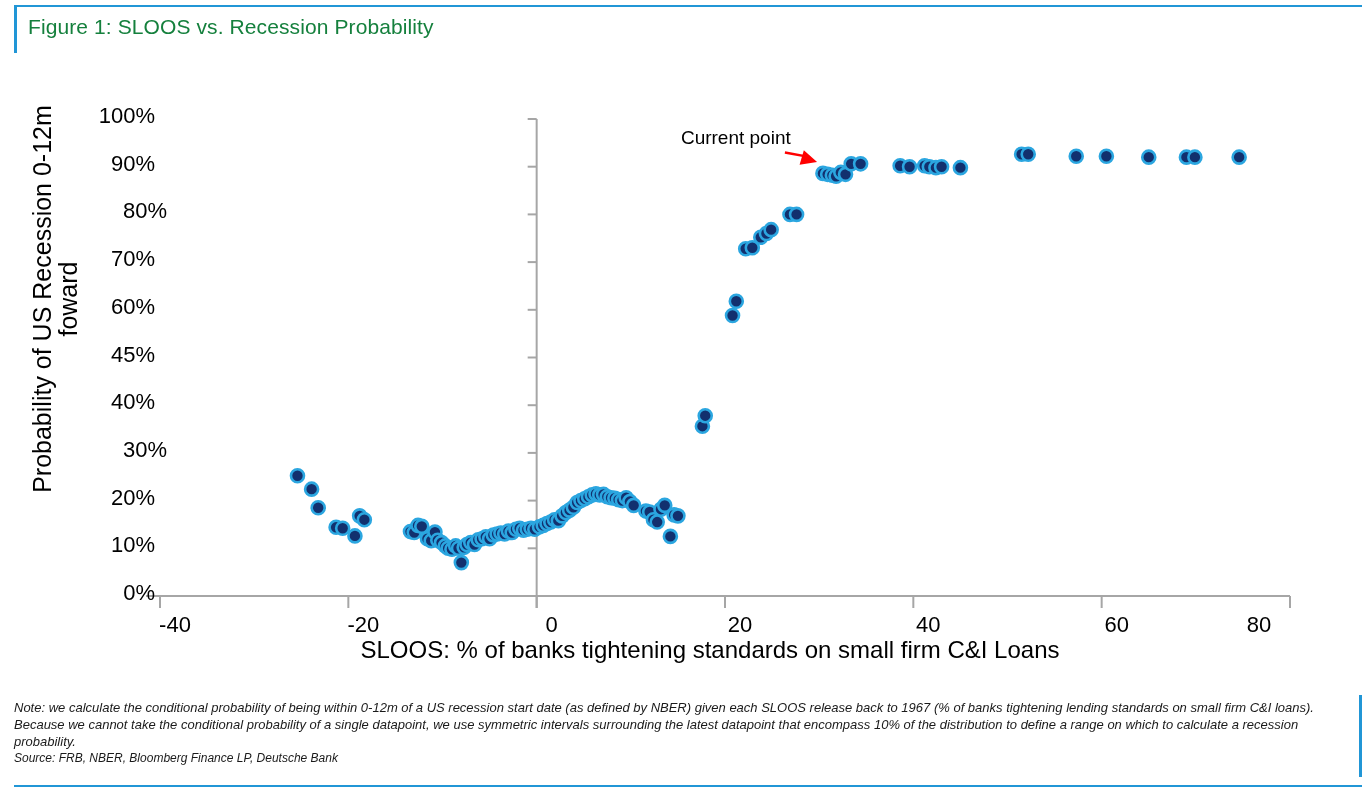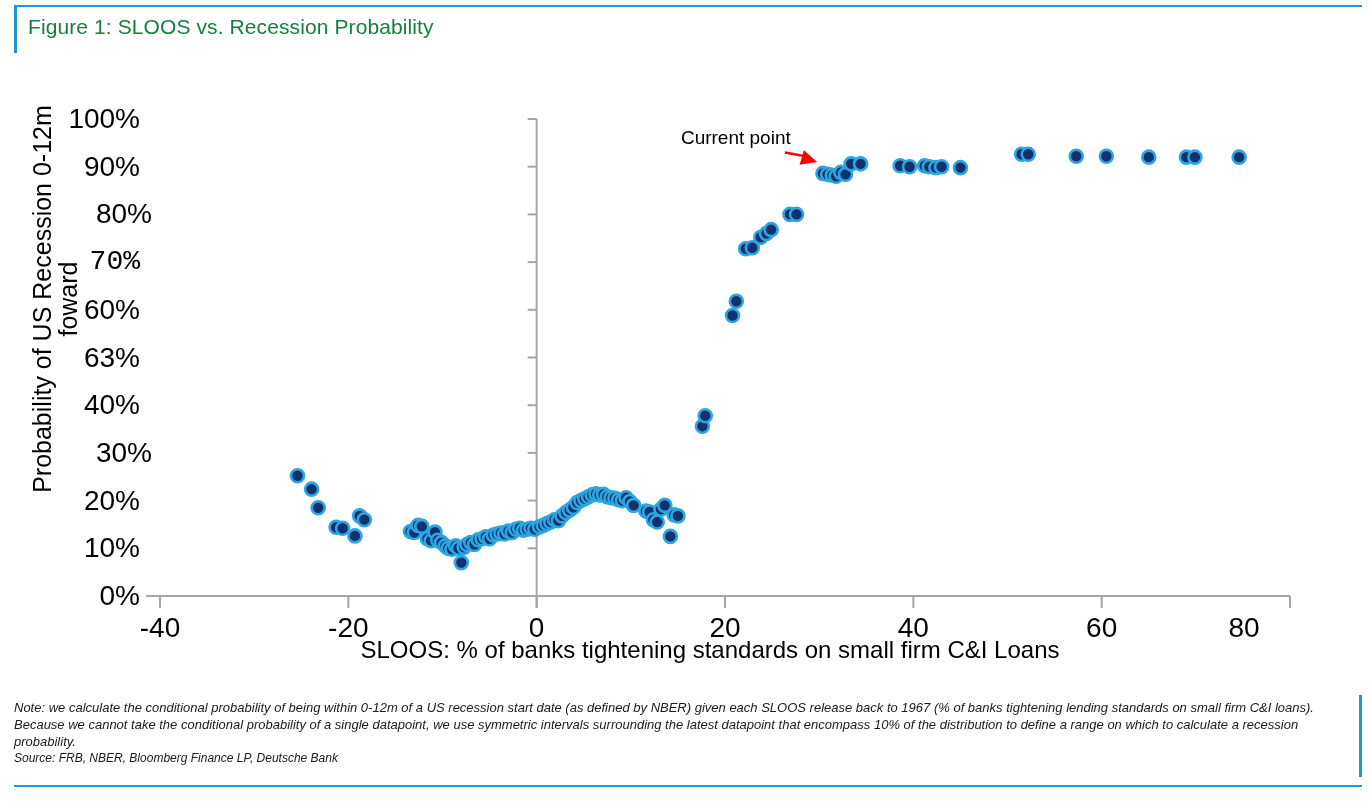--- a/index.html
+++ b/index.html
@@ -86,22 +86,23 @@
     position: absolute;
     left: 120px;
     top: 578px;
     width: 1180px;
     text-align: center;
     font-size: 24px;
   }
 
   .tick-label {
     position: absolute;
-    font-size: 28px;
+    font-size: 22px;
     white-space: nowrap;
+    padding-left: 15px;
   }
   .ytick-label {
     text-align: right;
   }
   .xtick-label {
     text-align: center;
   }
 
   #annotation-current-point {
     position: absolute;
@@ -317,23 +318,23 @@
   </div>
 
   <div id="x-axis-title">SLOOS: % of banks tightening standards on small firm C&amp;I Loans</div>
 
   <div id="y-tick-labels">
       <div class="tick-label ytick-label" style="left: 0px; width: 140px; top: 522px;">0%</div>
       <div class="tick-label ytick-label" style="left: 0px; width: 140px; top: 474.3px;">10%</div>
       <div class="tick-label ytick-label" style="left: 0px; width: 140px; top: 426.6px;">20%</div>
       <div class="tick-label ytick-label" style="left: 12px; width: 140px; top: 378.9px;">30%</div>
       <div class="tick-label ytick-label" style="left: 0px; width: 140px; top: 331.2px;">40%</div>
-      <div class="tick-label ytick-label" style="left: 0px; width: 140px; top: 283.5px;">63%</div>
+      <div class="tick-label ytick-label" style="left: 0px; width: 140px; top: 283.5px;">45%</div>
       <div class="tick-label ytick-label" style="left: 0px; width: 140px; top: 235.8px;">60%</div>
-      <div class="tick-label ytick-label" style="left: 0px; width: 140px; top: 188.1px; font-family: Liberation Mono, monospace;">70%</div>
+      <div class="tick-label ytick-label" style="left: 0px; width: 140px; top: 188.1px;">70%</div>
       <div class="tick-label ytick-label" style="left: 0px; width: 140px; top: 140.4px; margin-left: 12px;">80%</div>
       <div class="tick-label ytick-label" style="left: 0px; width: 140px; top: 92.7px;">90%</div>
       <div class="tick-label ytick-label" style="left: 0px; width: 140px; top: 45px;">100%</div>
     </div>
   <div id="x-tick-labels">
       <div class="tick-label xtick-label" style="left: 100px; width: 120px; top: 554px;">-40</div>
       <div class="tick-label xtick-label" style="left: 288.333px; width: 120px; top: 554px;">-20</div>
       <div class="tick-label xtick-label" style="left: 476.667px; width: 120px; top: 554px;">0</div>
       <div class="tick-label xtick-label" style="left: 665px; width: 120px; top: 554px;">20</div>
       <div class="tick-label xtick-label" style="left: 853.333px; width: 120px; top: 554px;">40</div>

